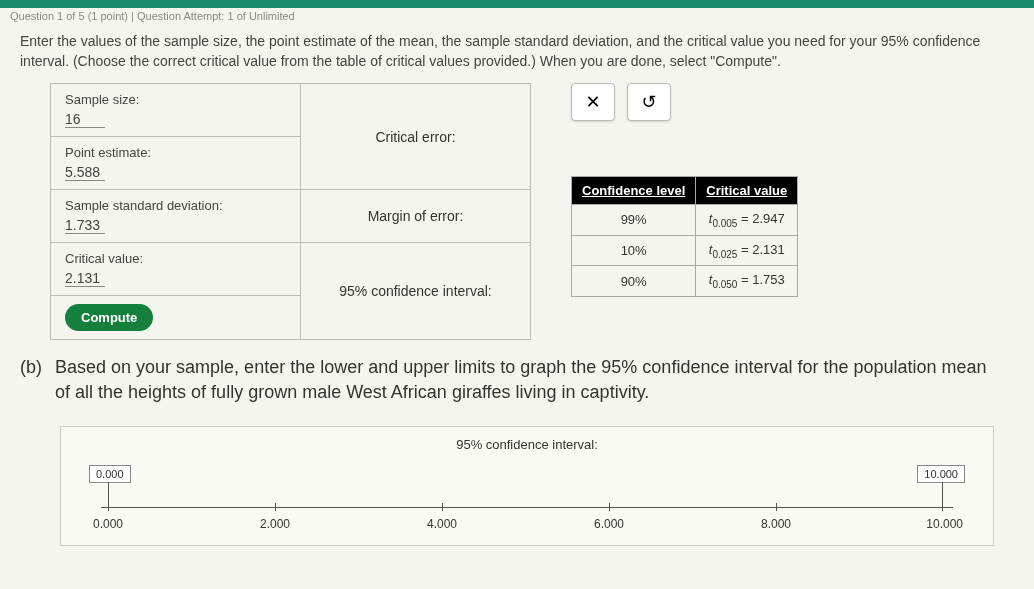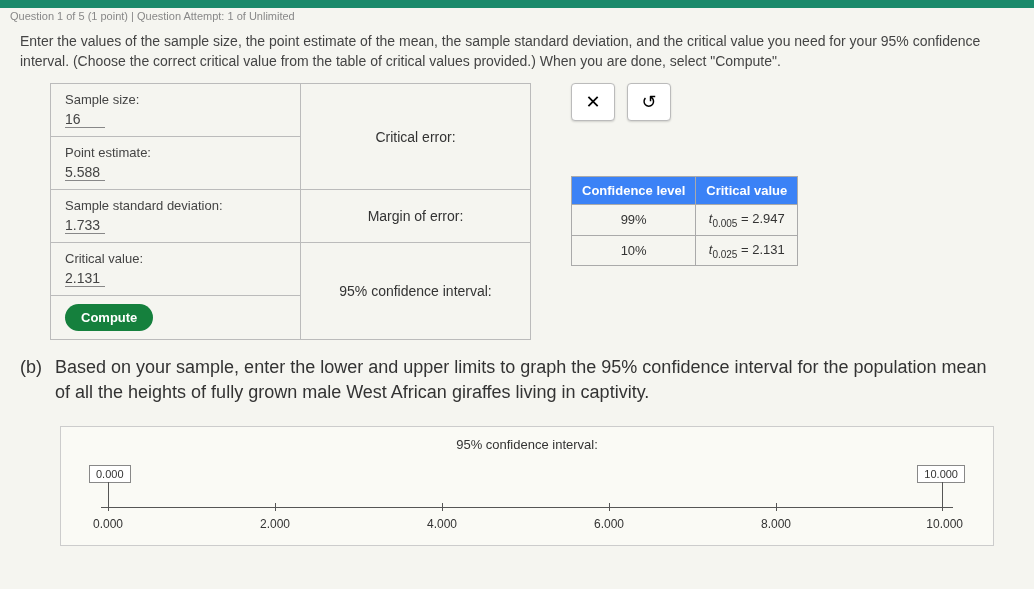--- a/index.html
+++ b/index.html
@@ -66,25 +66,26 @@
       font-size: 18px;
       cursor: pointer;
       box-shadow: 0 1px 2px rgba(0,0,0,0.15);
     }
     .crit-table {
       border-collapse: collapse;
       font-size: 13px;
       margin-left: 20px;
     }
     .crit-table th {
-      background: #3b82f6;
+      background: #000000;
       color: white;
       padding: 6px 10px;
       font-weight: bold;
       border: 1px solid #aaa;
+      text-decoration: underline;
     }
     .crit-table td {
       border: 1px solid #aaa;
       padding: 6px 10px;
       text-align: center;
     }
     .sub { font-size: 10px; vertical-align: sub; }
     .part-b { padding: 15px 20px 10px 20px; font-size: 18px; line-height: 1.4; }
     .part-b-label { display: inline-block; width: 30px; vertical-align: top; }
     .part-b-text { display: inline-block; width: 940px; }
@@ -179,20 +180,24 @@
         <th>Confidence level</th>
         <th>Critical value</th>
       </tr>
       <tr>
         <td>99%</td>
         <td><i>t</i><span class="sub">0.005</span> = <span>2.947</span></td>
       </tr>
       <tr>
         <td>10%</td>
         <td><i>t</i><span class="sub">0.025</span> = <span>2.131</span></td>
+      </tr>
+      <tr>
+        <td>90%</td>
+        <td><i>t</i><span class="sub">0.050</span> = <span>1.753</span></td>
       </tr>
     </tbody>
       </table>
   </div>
 </div>
 
 <div class="part-b">
   <span class="part-b-label">(b)</span>
   <span class="part-b-text">Based on your sample, enter the lower and upper limits to graph the 95% confidence interval for the population mean of all the heights of fully grown male West African giraffes living in captivity.</span>
 </div>

